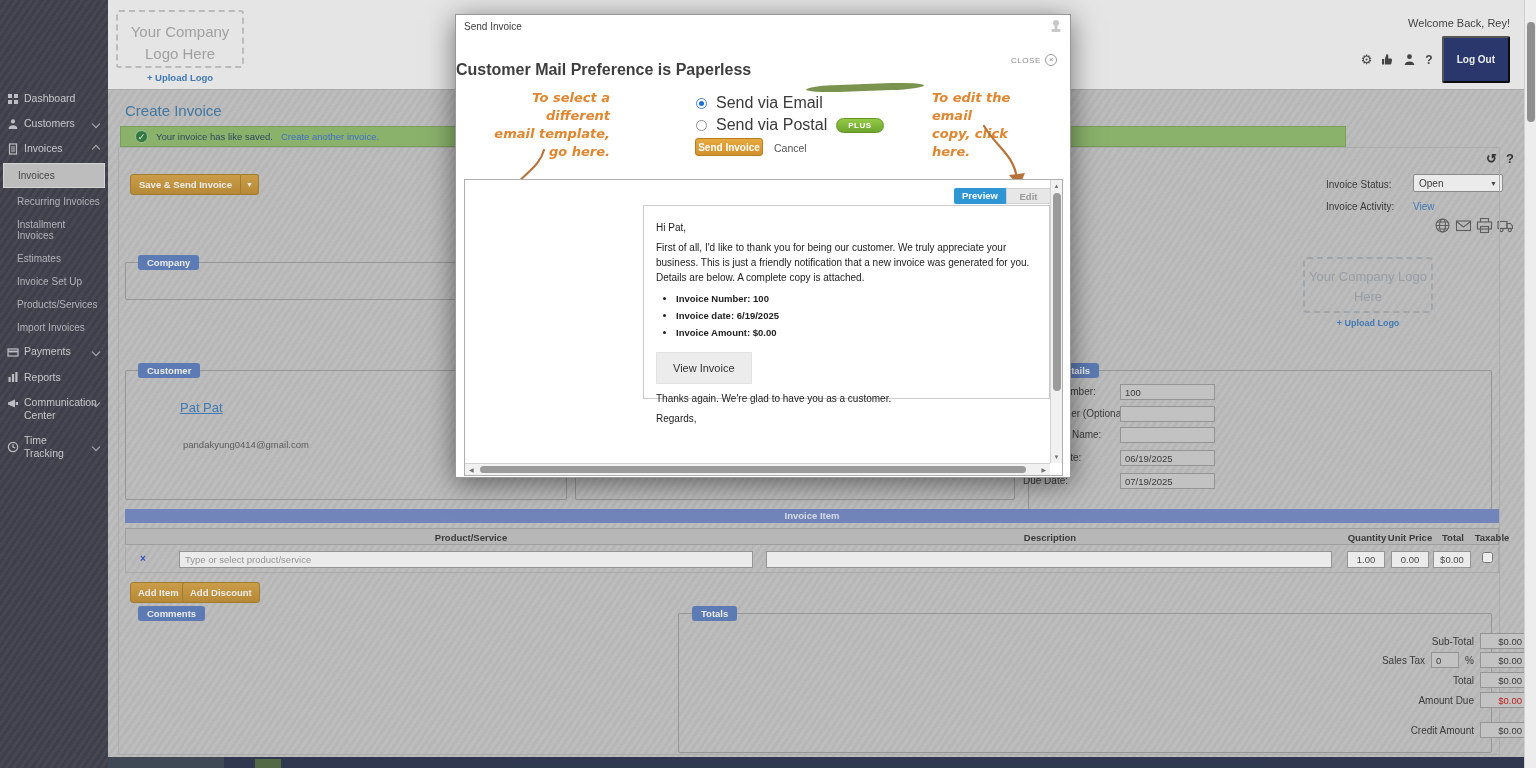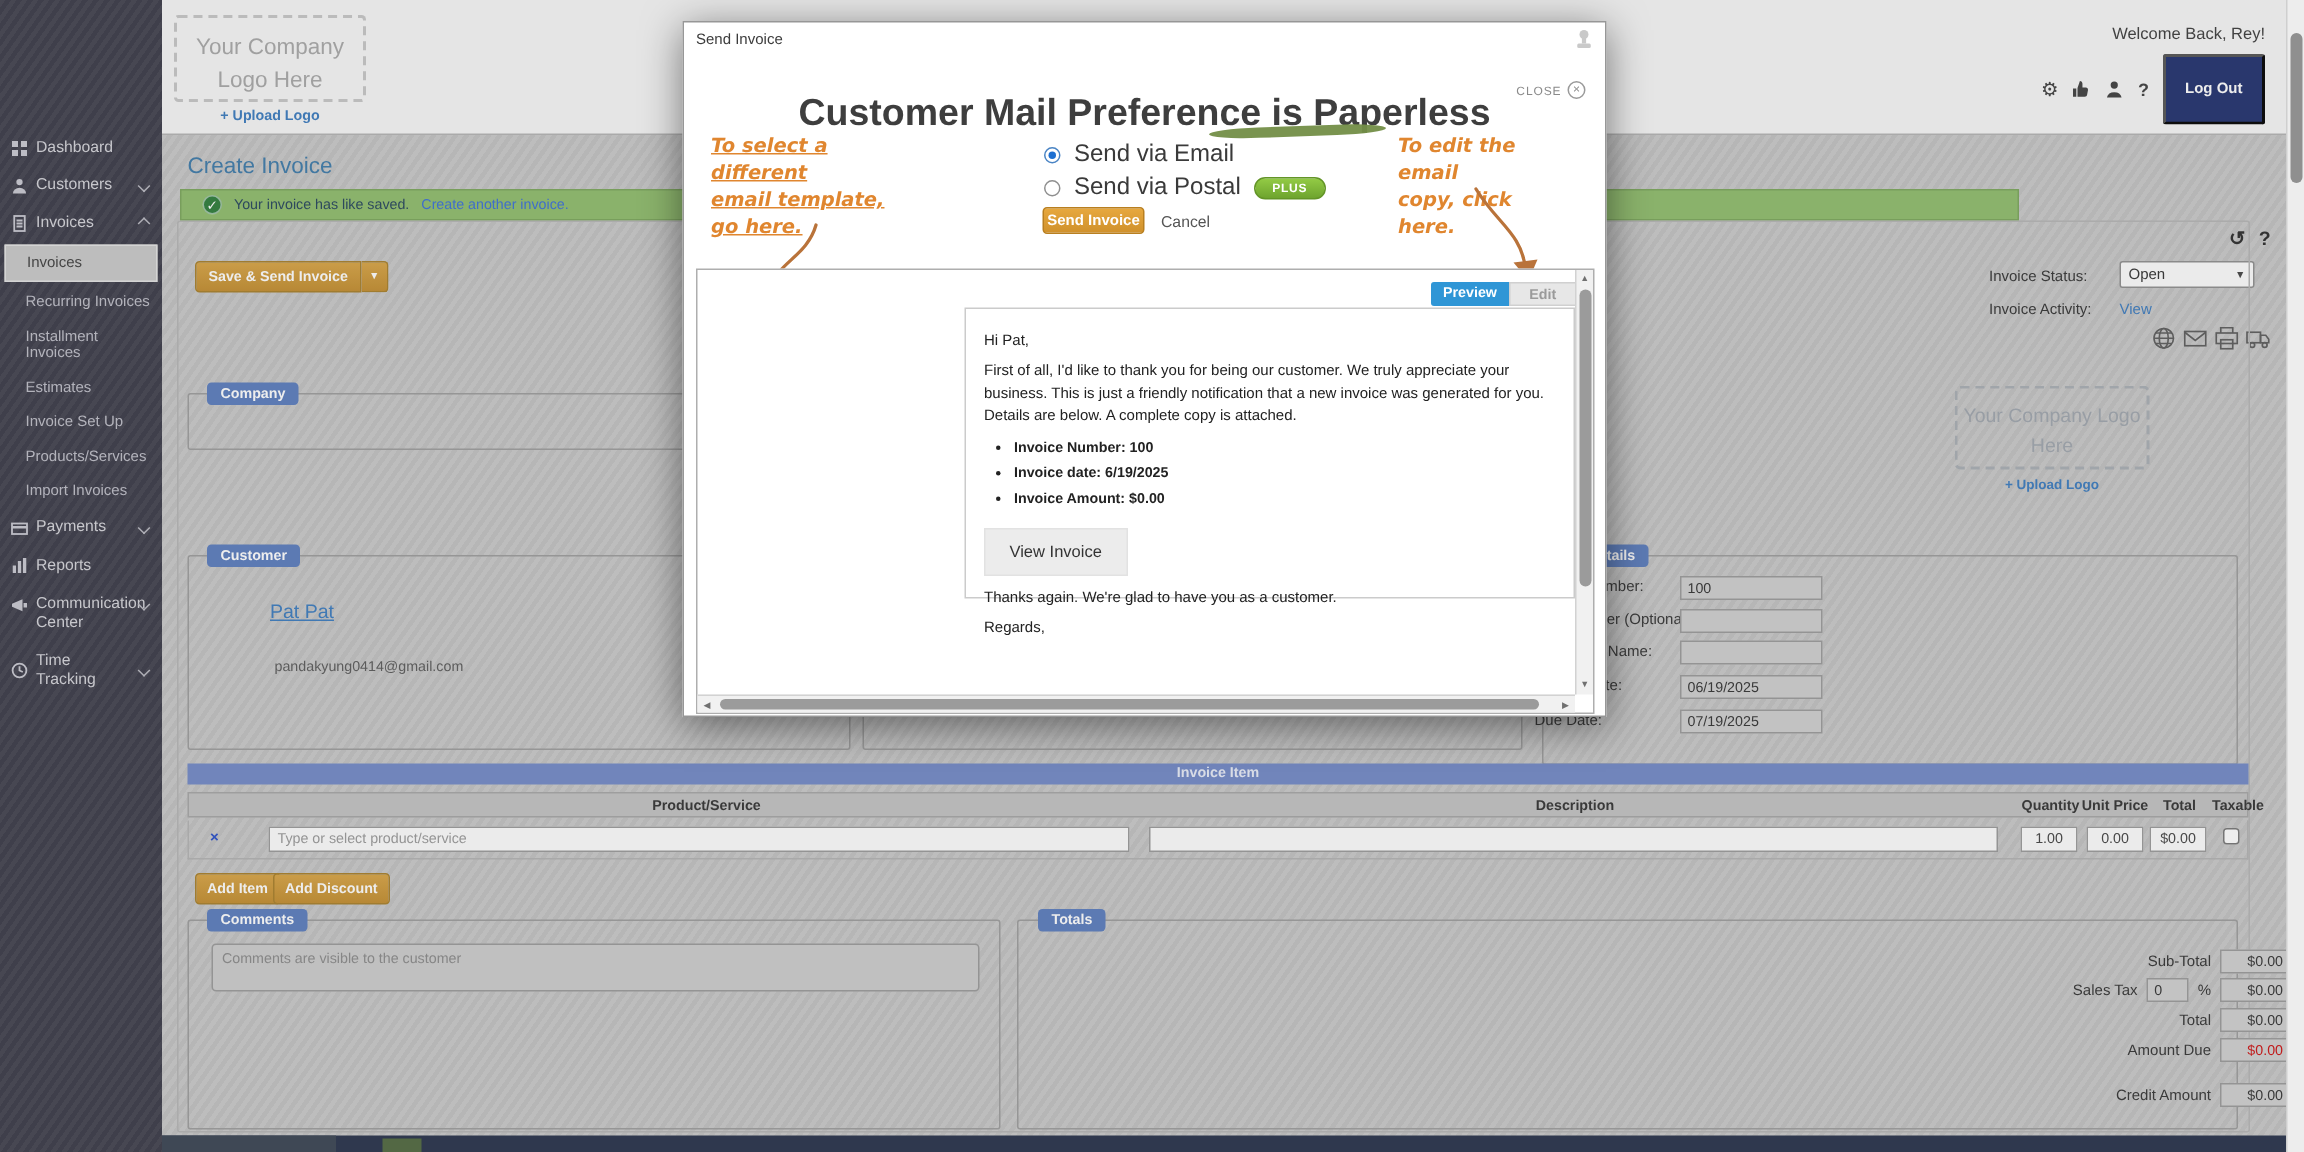--- a/index.html
+++ b/index.html
@@ -107,38 +107,38 @@
   
   #dim{position:absolute;left:0;top:0;width:1536px;height:768px;background:rgba(104,104,104,0.12);z-index:40;pointer-events:none;}
   
   #modal{position:absolute;left:455px;top:14px;width:616px;height:464px;background:#fff;border:1px solid #979797;
     box-shadow:0 5px 26px rgba(0,0,0,.5);z-index:100;}
   #modal-title{position:absolute;left:8px;top:6px;font-size:10px;color:#3c3c3c;}
   #stamp-icon{position:absolute;right:8px;top:4px;opacity:.35;color:#666;}
   #close-btn{position:absolute;right:13px;top:39px;display:flex;align-items:center;gap:4px;cursor:pointer;}
   #close-label{font-size:8px;letter-spacing:.6px;color:#8a8a8a;}
   #close-circle{width:12px;height:12px;border:1px solid #9a9a9a;border-radius:50%;color:#8a8a8a;font-size:8px;line-height:10px;text-align:center;}
-  #modal-heading{position:absolute;left:0;top:46px;width:100%;text-align:center;font-size:25px;font-weight:600;color:#3e3e3e;}
+  #modal-heading{position:absolute;left:0;top:46px;width:100%;text-align:left;font-size:16px;font-weight:600;color:#3e3e3e;}
   #brush{position:absolute;left:350px;top:69px;width:118px;height:7px;border-radius:50% 50% 50% 50% / 90% 90% 90% 90%;
     background:linear-gradient(100deg,#8aa65a,#677f3d 55%,#7d9а50);background-color:#738e47;transform:rotate(-2deg);opacity:.95;}
   .radio-row{position:absolute;display:flex;align-items:center;gap:9px;}
   #radio-row-email{left:240px;top:79px;}
   #radio-row-postal{left:240px;top:101px;}
   .radio{width:11px;height:11px;border:1px solid #8f8f8f;border-radius:50%;background:#fff;position:relative;flex:0 0 11px;cursor:pointer;}
   .radio.on{border-color:#4a84c4;}
   .radio.on::after{content:"";position:absolute;left:2px;top:2px;width:5px;height:5px;border-radius:50%;background:#1d6fd1;}
   .radio-label{font-size:16px;color:#3a3a3a;}
   #plus-badge{background:linear-gradient(#93cb45,#6ea42e);color:#fff;font-size:8px;font-weight:bold;letter-spacing:.5px;
     padding:2px 11px;border-radius:9px;border:1px solid #639527;}
   #modal-send-btn{position:absolute;left:239px;top:123px;width:68px;height:18px;background:linear-gradient(#e7a83e,#d0912c);
     border:1px solid #b97f1f;border-radius:3px;color:#fff;font-size:10px;font-weight:bold;cursor:pointer;font-family:"Liberation Sans",sans-serif;}
   #modal-cancel{position:absolute;left:318px;top:127px;font-size:10.5px;color:#555;cursor:pointer;}
   .note{position:absolute;font-size:13px;font-weight:bold;font-style:italic;color:#e0862f;line-height:18px;
     font-family:"DejaVu Sans",sans-serif;}
-  #note-left{left:18px;top:74px;width:136px;text-align:left;text-decoration:underline;}
+  #note-left{left:18px;top:74px;width:136px;text-align:right;}
   #note-right{left:476px;top:74px;width:120px;text-align:left;}
   .note-arrow{position:absolute;}
   #arrow-left{left:42px;top:132px;}
   #arrow-right{left:520px;top:108px;}
   
   #inner-panel{position:absolute;left:8px;top:164px;width:599px;height:297px;border:1px solid #aeaeae;background:#fff;}
   #vscroll{position:absolute;right:0;top:0;bottom:12px;width:12px;background:#f1f1f1;border-left:1px solid #d2d2d2;}
   #vscroll .arr{position:absolute;left:0;width:11px;text-align:center;font-size:6px;color:#707070;}
   #vscroll .arr.top{top:3px;} #vscroll .arr.bot{bottom:3px;}
   #vscroll .thumb{position:absolute;left:1.5px;top:13px;width:8px;height:198px;background:#9b9b9b;border-radius:4px;}
@@ -376,23 +376,20 @@
     <input class="cellinput" id="qty-input" value="1.00" style="">
     <input class="cellinput" id="price-input" value="0.00" style="">
     <input class="cellinput" id="total-input" value="$0.00" style="">
     <input type="checkbox" id="taxable-check" style="">
   </div>
 
   <button class="obtn" id="add-item-btn">Add Item</button>
   <button class="obtn" id="add-discount-btn">Add Discount</button>
 
   <span class="tag" id="comments-tag">Comments</span>
-  <div class="fieldbox" id="comments-box">
-    <textarea id="comments-area" placeholder="Comments are visible to the customer" style=""></textarea>
-  </div>
 
   <span class="tag" id="totals-tag">Totals</span>
   <div class="fieldbox" id="totals-box"></div>
 
   <div class="trow" style="top:543px;">
     <span class="tlabel">Sub-Total</span>
     <span class="tval">$0.00</span>
   </div>
   <div class="trow" style="top:562px;">
     <span class="tlabel">Sales Tax</span>

